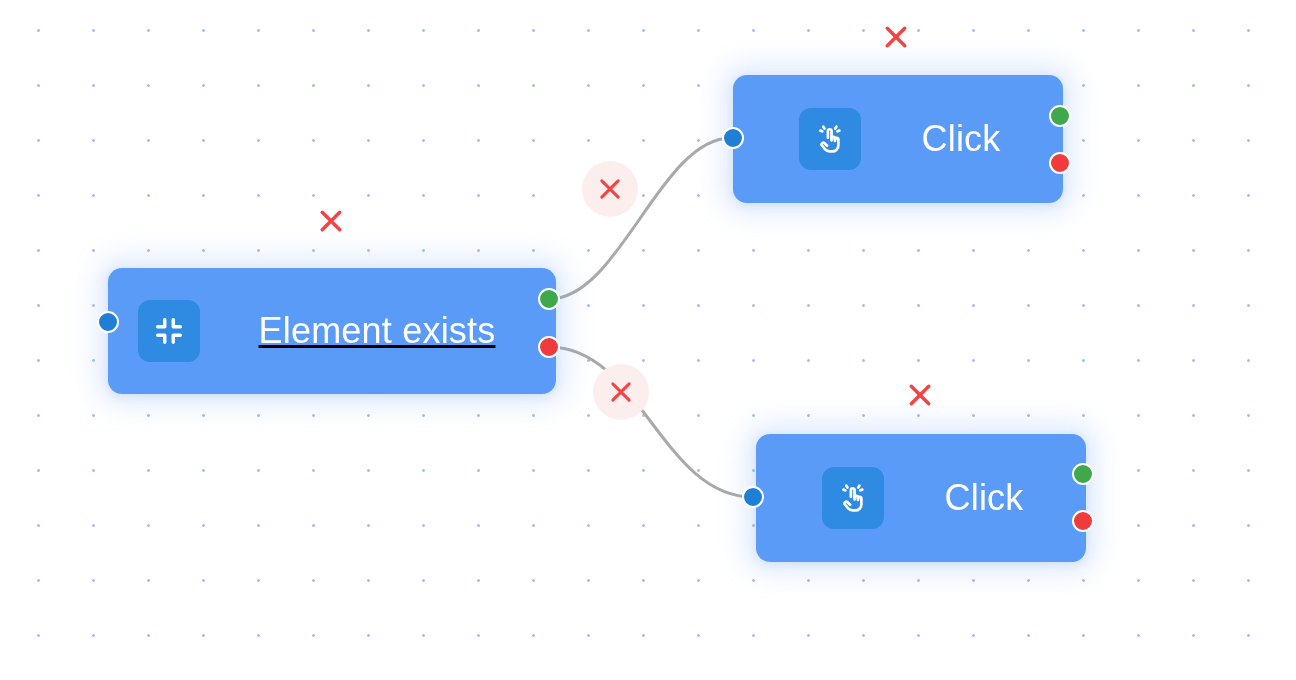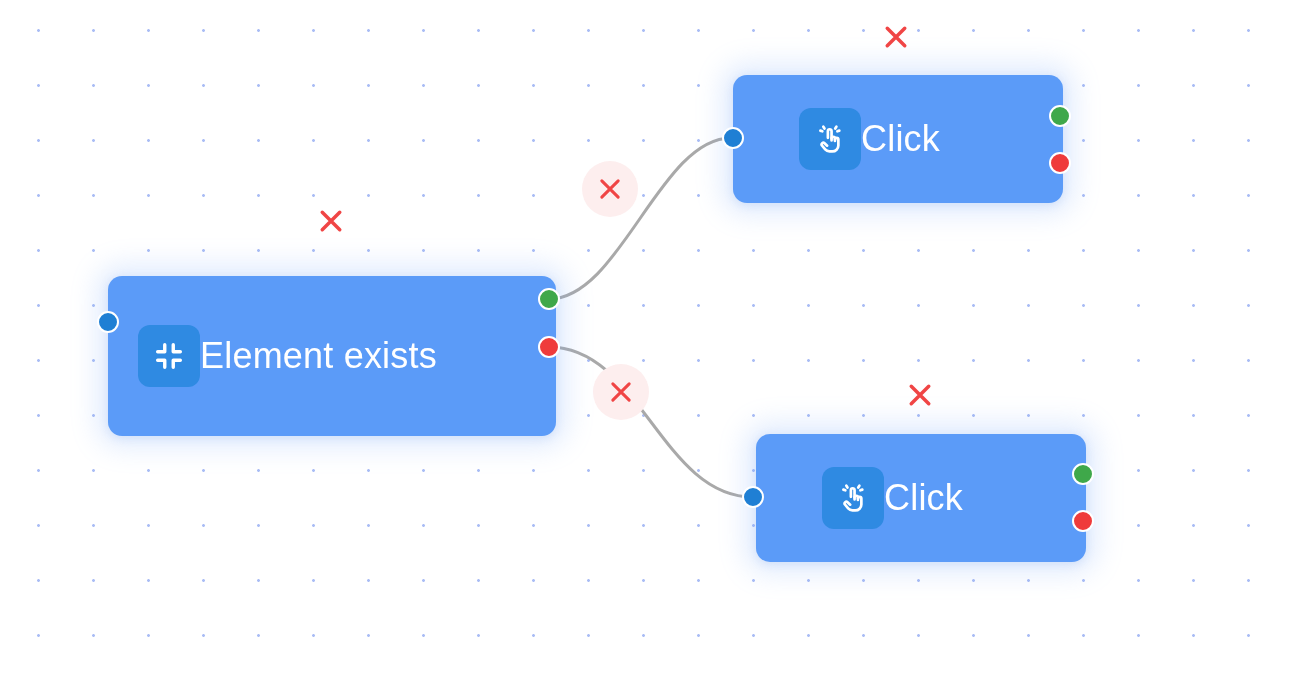--- a/index.html
+++ b/index.html
@@ -44,20 +44,21 @@
     height: 62px;
     border-radius: 12px;
     background: #2f8ae2;
     display: flex;
     align-items: center;
     justify-content: center;
     flex: 0 0 auto;
   }
   .node-label {
     flex: 1 1 auto;
+    text-align: center;
     color: #ffffff;
     font-size: 36px;
     font-weight: 300;
     letter-spacing: 0.2px;
     line-height: 1;
     white-space: nowrap;
     padding-right: 2px;
   }
 
   
@@ -103,21 +104,21 @@
       <path d="M5 5 L19 19 M19 5 L5 19" stroke="#f04545" stroke-width="2.6" stroke-linecap="round"></path>
     </svg>
   </div>
 
   <div class="x-mark edge-x" style="left:593px; top:364px;">
     <svg width="28" height="28" viewBox="0 0 24 24">
       <path d="M5 5 L19 19 M19 5 L5 19" stroke="#f04545" stroke-width="2.6" stroke-linecap="round"></path>
     </svg>
   </div>
 
-  <div class="node" style="left:108px; top:276px; width:448px; height:160px; padding-left:30px;">
+  <div class="node" style="left:108px; top:268px; width:448px; height:126px; padding-left:30px;text-decoration:underline;">
     <div class="node-icon">
       <svg width="34" height="34" viewBox="0 0 24 24" fill="none" stroke="#ffffff" stroke-width="2.4" stroke-linecap="round" stroke-linejoin="round">
         <path d="M9 4 L9 9 L4 9"></path>
         <path d="M15 4 L15 9 L20 9"></path>
         <path d="M9 20 L9 15 L4 15"></path>
         <path d="M15 20 L15 15 L20 15"></path>
       </svg>
     </div>
     <div class="node-label">Element exists</div>
   </div>

